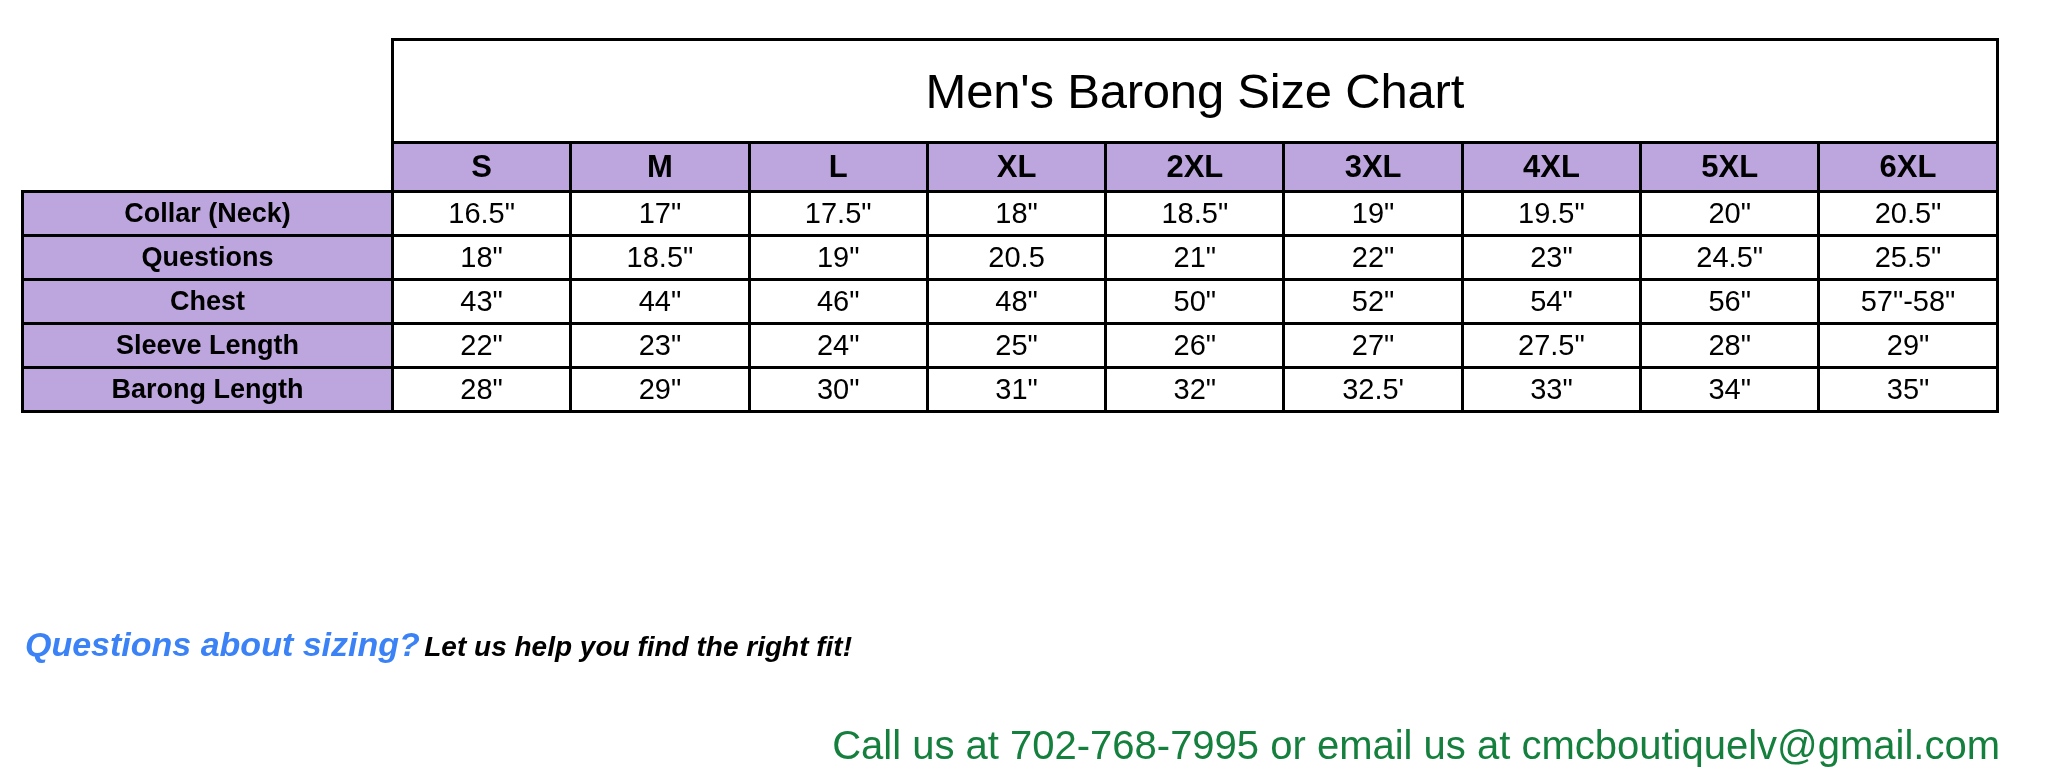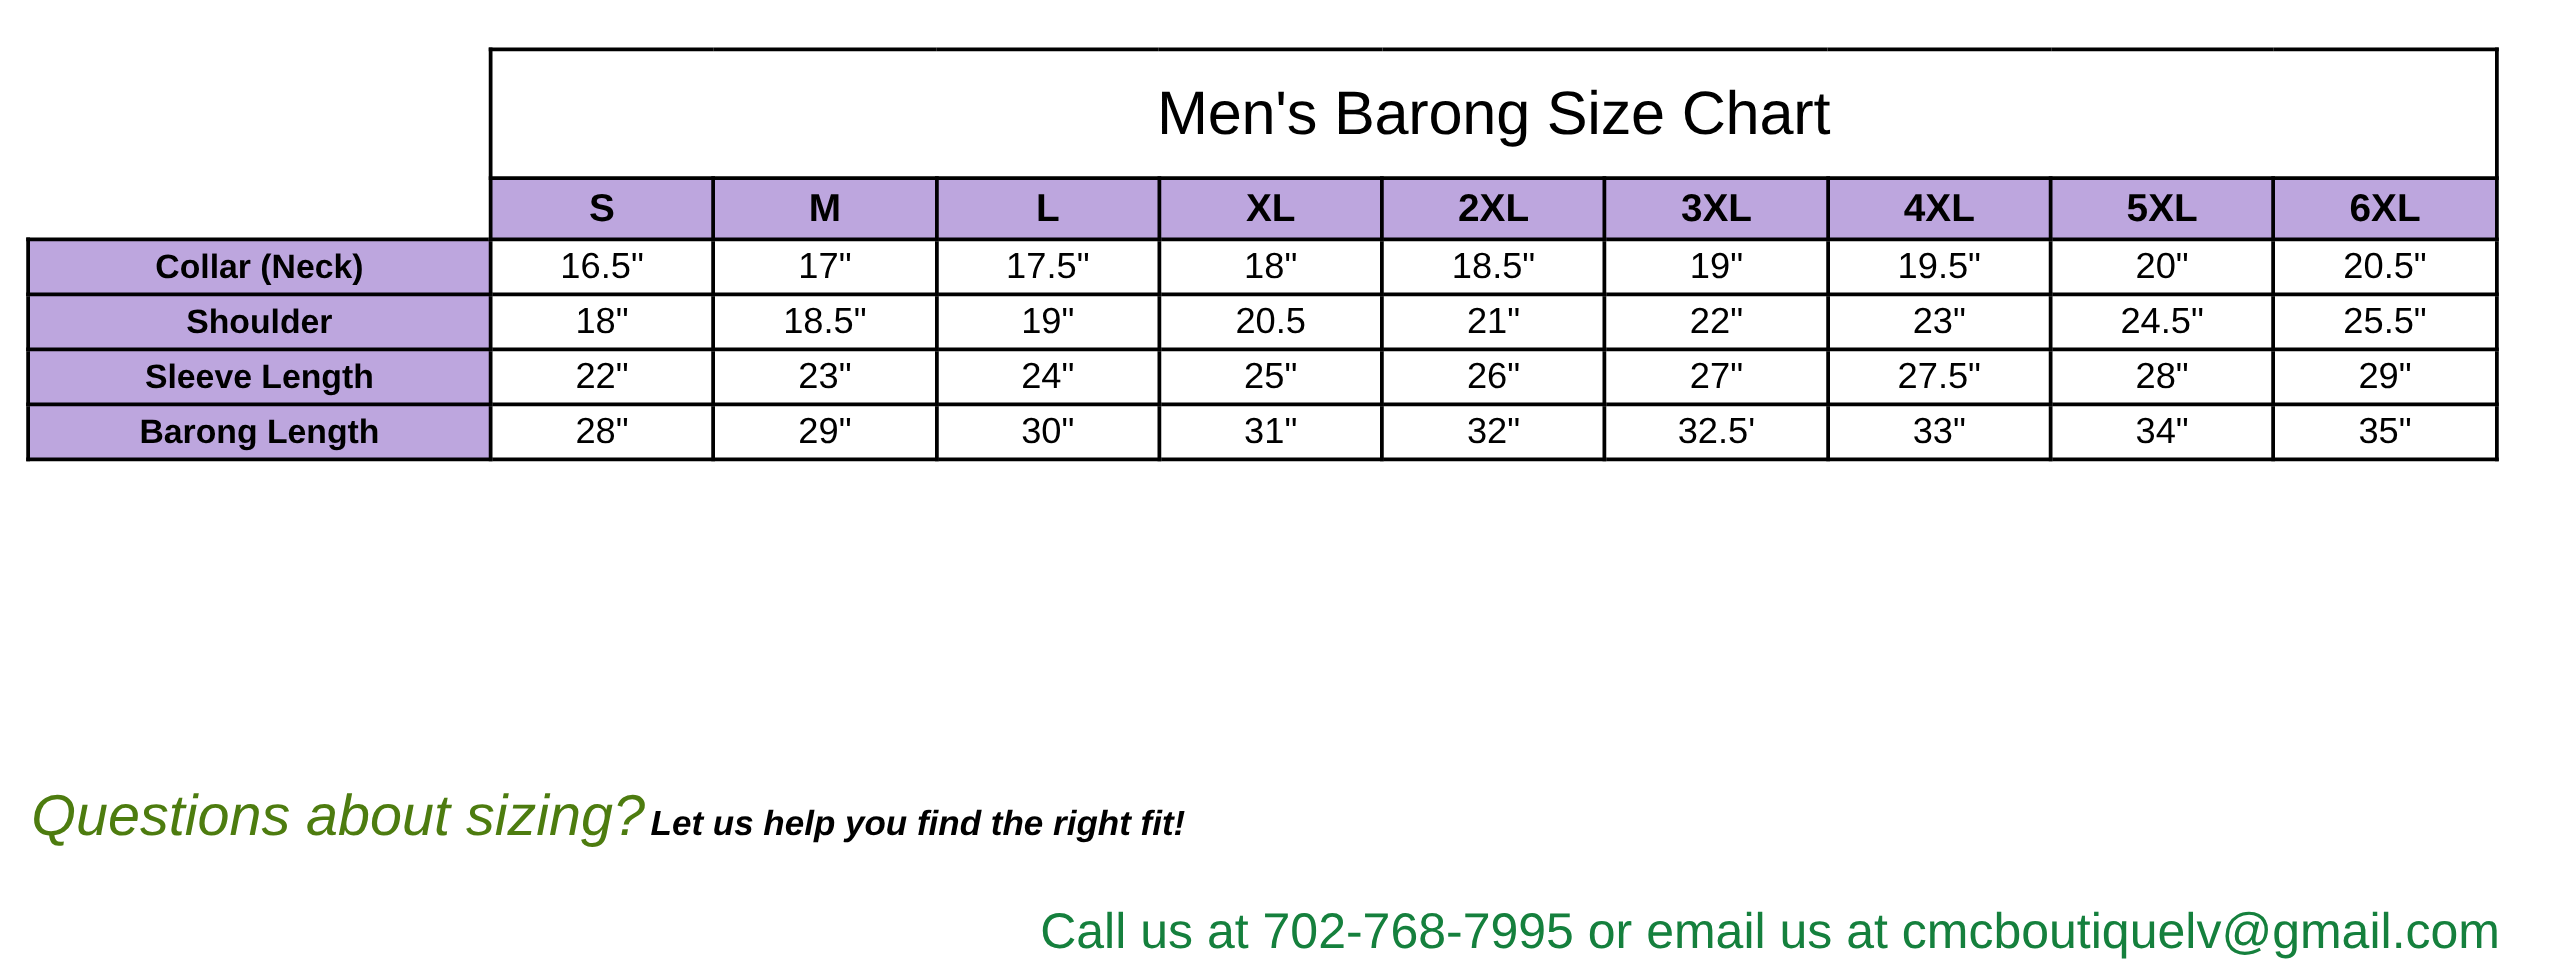--- a/index.html
+++ b/index.html
@@ -75,24 +75,24 @@
   }
 
   
   #footer-cta {
     position: absolute;
     left: 25px;
     top: 625px;
     white-space: nowrap;
   }
   .cta-strong {
-    font-size: 46px;
-    font-weight: normal;
+    font-size: 34px;
+    font-weight: bold;
     font-style: italic;
-    color: #4d7c0f;
+    color: #3b82f6;
   }
   .cta-light {
     font-size: 28px;
     font-weight: bold;
     font-style: italic;
     color: #000000;
   }
 
   #footer-contact {
     position: absolute;
@@ -143,30 +143,42 @@
         <td class="data-cell">17"</td>
         <td class="data-cell">17.5"</td>
         <td class="data-cell">18"</td>
         <td class="data-cell">18.5"</td>
         <td class="data-cell">19"</td>
         <td class="data-cell">19.5"</td>
         <td class="data-cell">20"</td>
         <td class="data-cell">20.5"</td>
       </tr>
       <tr>
-        <td class="row-label-cell">Shoulder</td>
+        <td class="row-label-cell">Questions</td>
         <td class="data-cell">18"</td>
         <td class="data-cell">18.5"</td>
         <td class="data-cell">19"</td>
         <td class="data-cell">20.5</td>
         <td class="data-cell">21"</td>
         <td class="data-cell">22"</td>
         <td class="data-cell">23"</td>
         <td class="data-cell">24.5"</td>
         <td class="data-cell">25.5"</td>
+      </tr>
+      <tr>
+        <td class="row-label-cell">Chest</td>
+        <td class="data-cell">43"</td>
+        <td class="data-cell">44"</td>
+        <td class="data-cell">46"</td>
+        <td class="data-cell">48"</td>
+        <td class="data-cell">50"</td>
+        <td class="data-cell">52"</td>
+        <td class="data-cell">54"</td>
+        <td class="data-cell">56"</td>
+        <td class="data-cell">57"-58"</td>
       </tr>
       <tr>
         <td class="row-label-cell">Sleeve Length</td>
         <td class="data-cell">22"</td>
         <td class="data-cell">23"</td>
         <td class="data-cell">24"</td>
         <td class="data-cell">25"</td>
         <td class="data-cell">26"</td>
         <td class="data-cell">27"</td>
         <td class="data-cell">27.5"</td>

